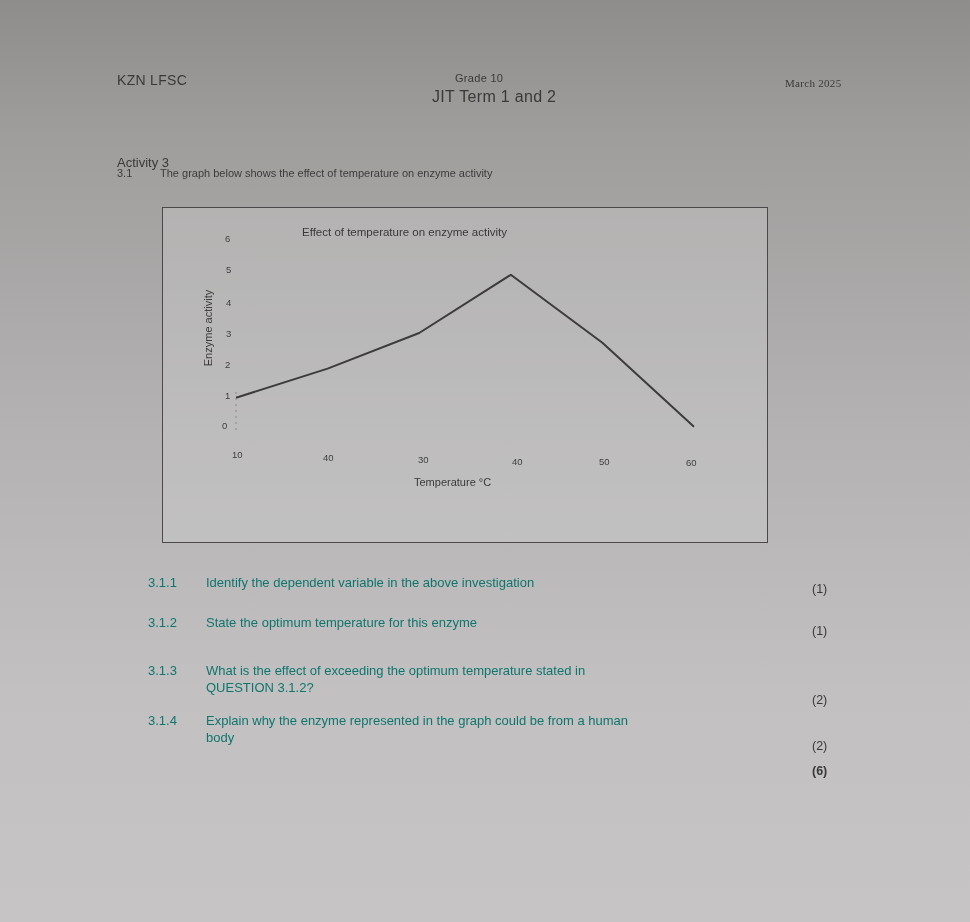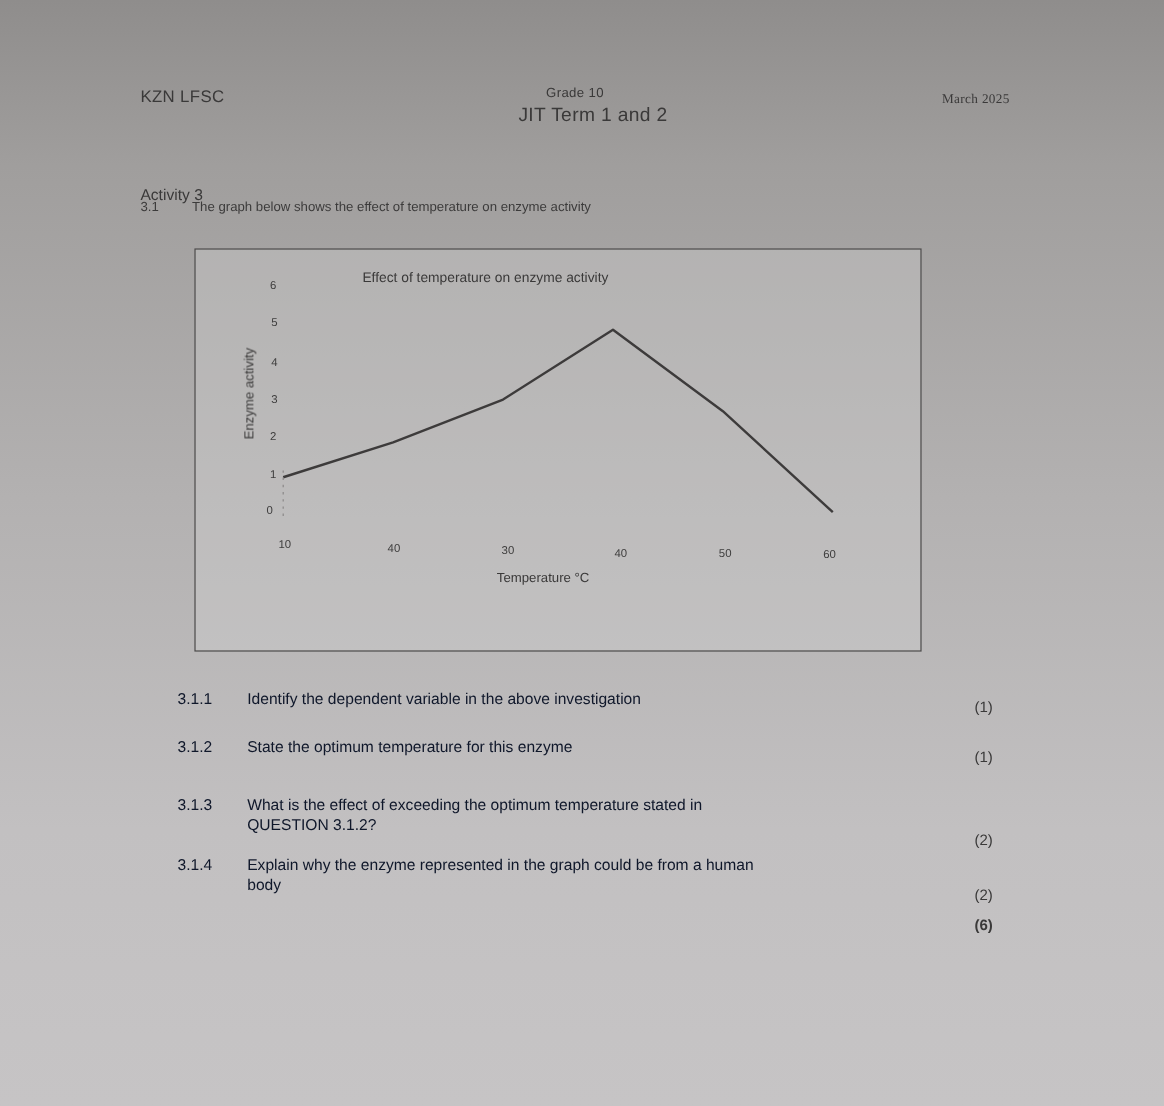--- a/index.html
+++ b/index.html
@@ -15,21 +15,21 @@
   .activity { font-size:13px; color:#3a3939; }
   .intro { font-size:11px; color:#3c3b3b; }
   .chart-frame {
     left:162px; top:207px; width:606px; height:336px;
     border:1.6px solid #4a4848; box-sizing:border-box;
     background: rgba(210,208,209,0.35);
   }
   .chart-title { font-size:11.5px; color:#3a3939; }
   .tick { font-size:9.5px; color:#3f3e3e; }
   .axis-label { font-size:11px; color:#3a3939;text-align:right; }
-  .q { font-size:13px; color:#0f172a; line-height:17px; }
+  .q { font-size:13px; color:#0f766e; line-height:17px; }
   .qnum { display:inline-block; width:58px; }
   .mark { font-size:12.5px; color:#3a3939; }
 </style>
 </head>
 <body>
 
 <div class="abs hdr blur" style="left:117px; top:72px;">KZN LFSC</div>
 <div class="abs hdr blur" style="left:455px; top:72px; font-size:11px;">Grade 10</div>
 <div class="abs hdr blur" style="left:432px; top:88px; font-size:16px;">JIT Term 1 and 2</div>
 <div class="abs hdr blur" style="left:785px; top:77px; font-size:11px;font-family:Liberation Serif, serif;">March 2025</div>

